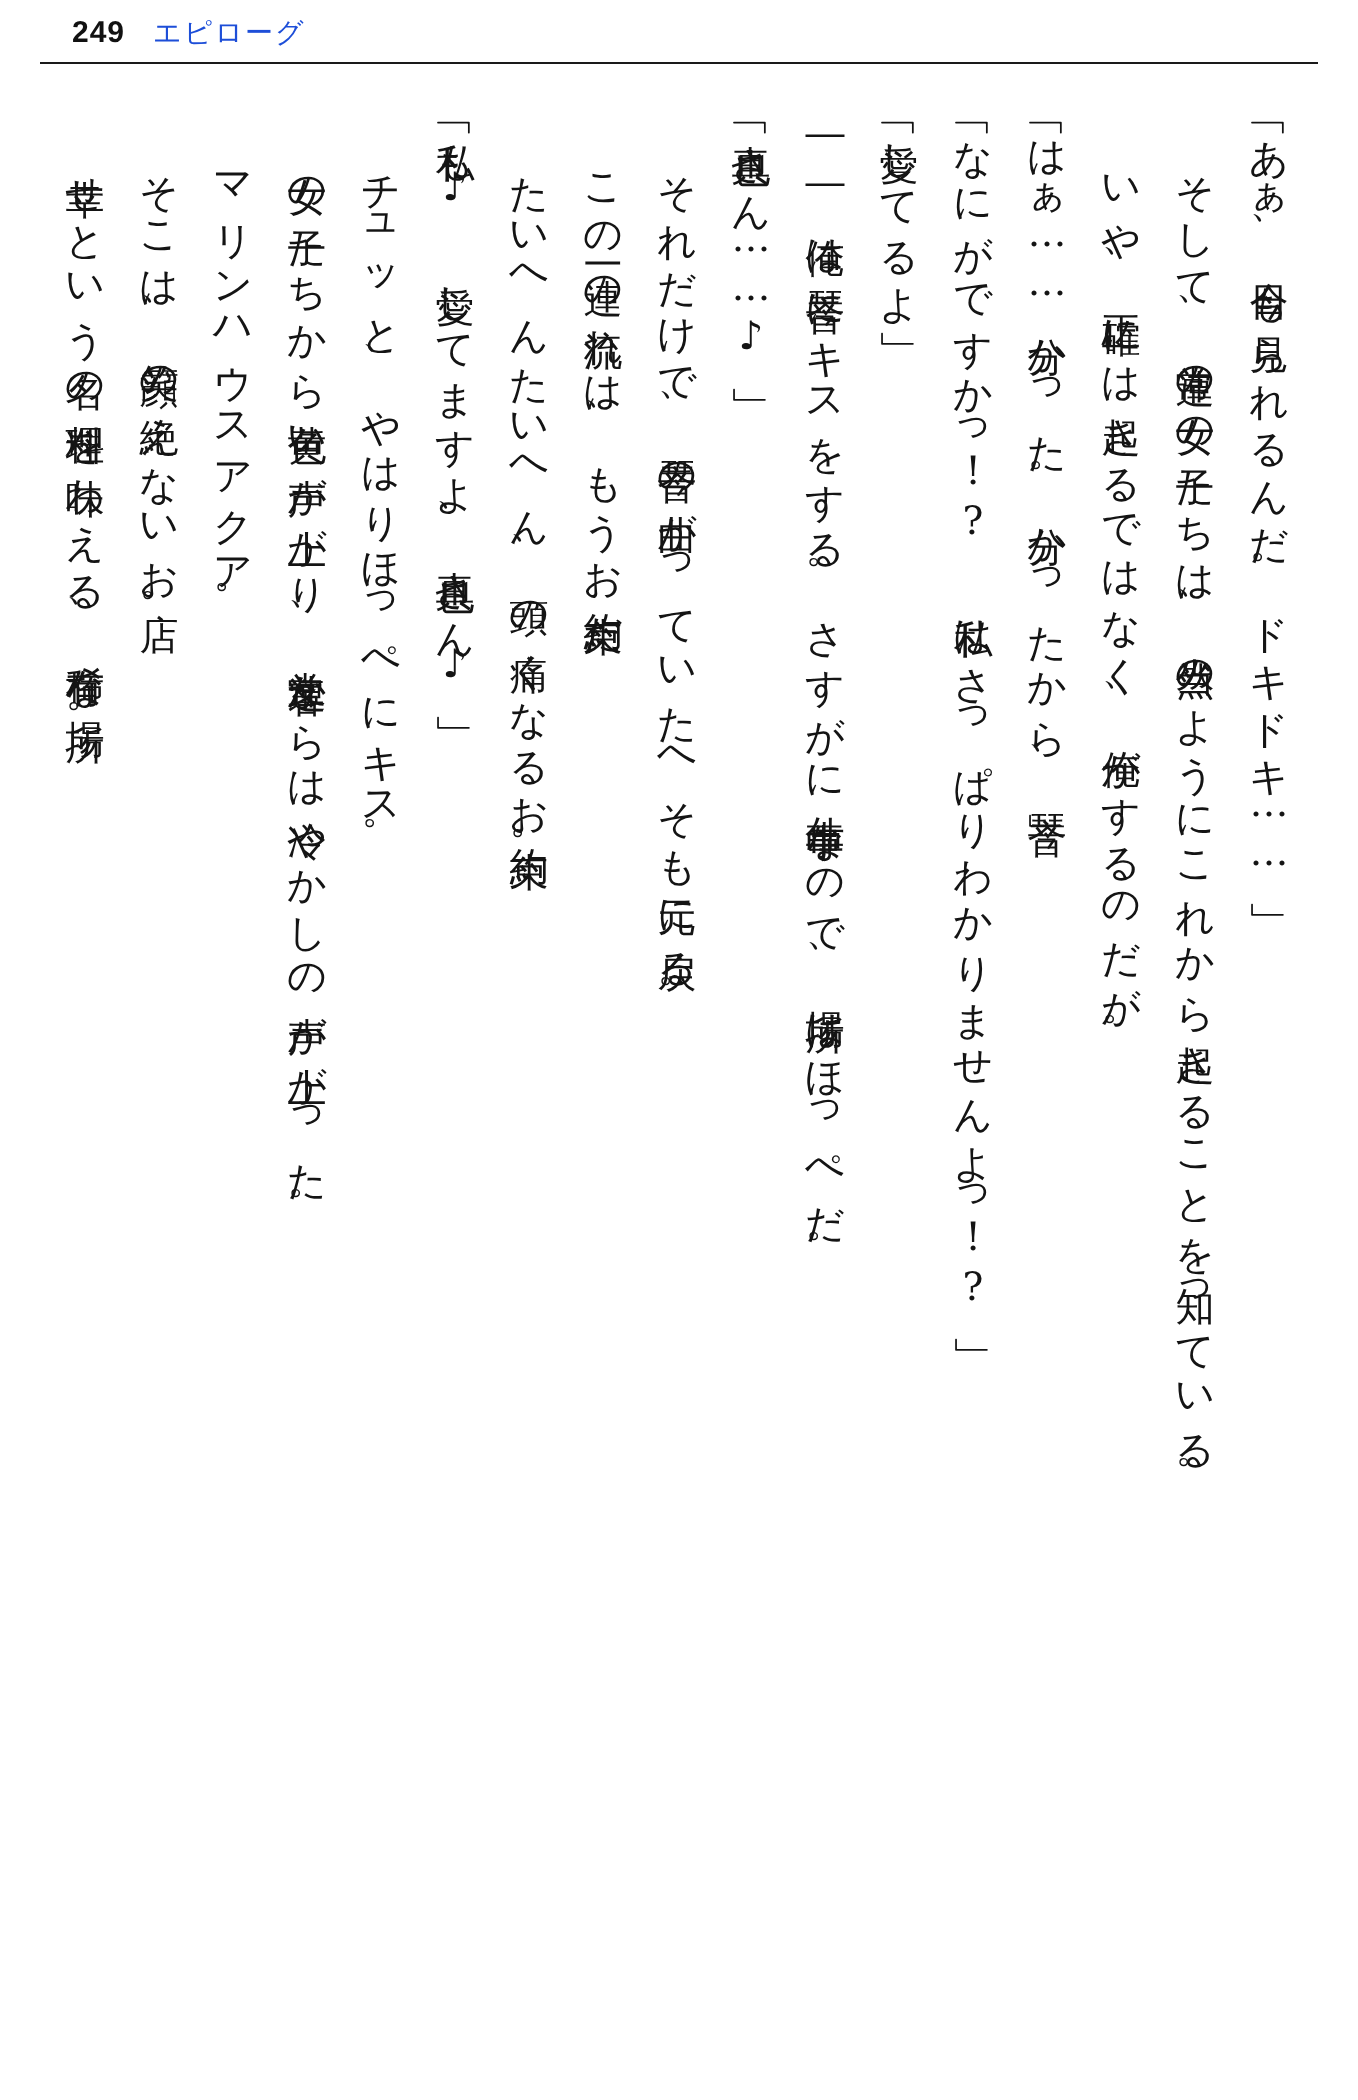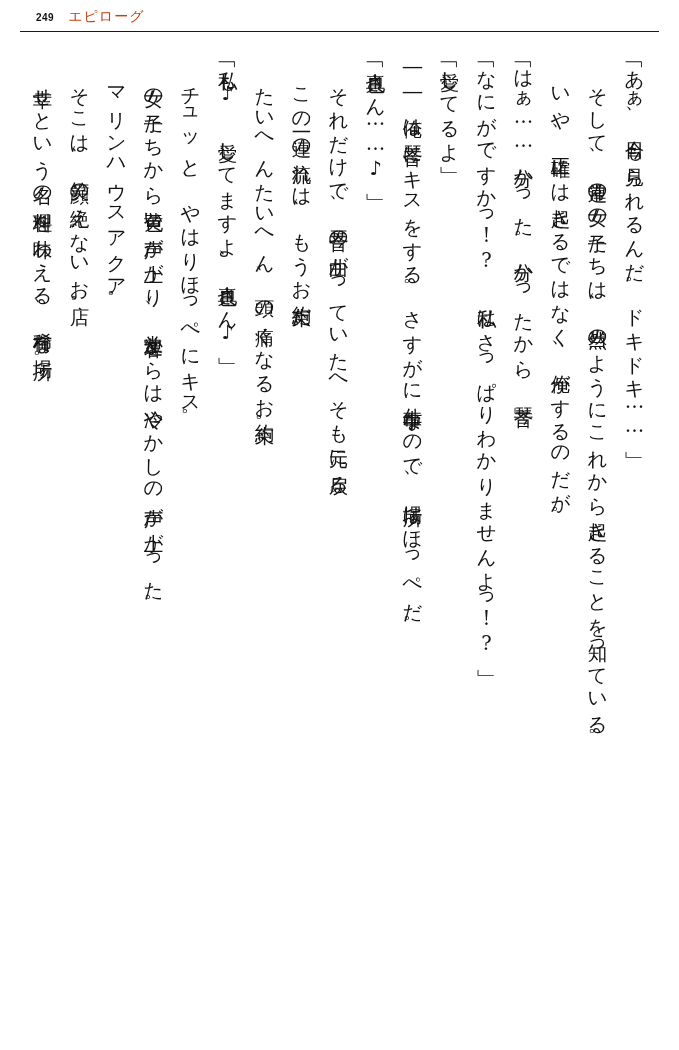--- a/index.html
+++ b/index.html
@@ -21,29 +21,29 @@
     position: absolute;
     top: 8px;
     left: 36px;
     display: flex;
     align-items: baseline;
     gap: 14px;
   }
   .page-number {
     font-family: "Liberation Sans", sans-serif;
     font-weight: bold;
-    font-size: 10px;
+    font-size: 15px;
     letter-spacing: 0.5px;
     color: #111111;
   }
   .chapter-title {
     font-family: "Liberation Sans", sans-serif;
     font-size: 14px;
     letter-spacing: 1px;
-    color: #c2410c;
+    color: #1d4ed8;
   }
   .header-rule {
     position: absolute;
     top: 31px;
     left: 20px;
     width: 639px;
     height: 1px;
     background: #1a1a1a;
   }
 

